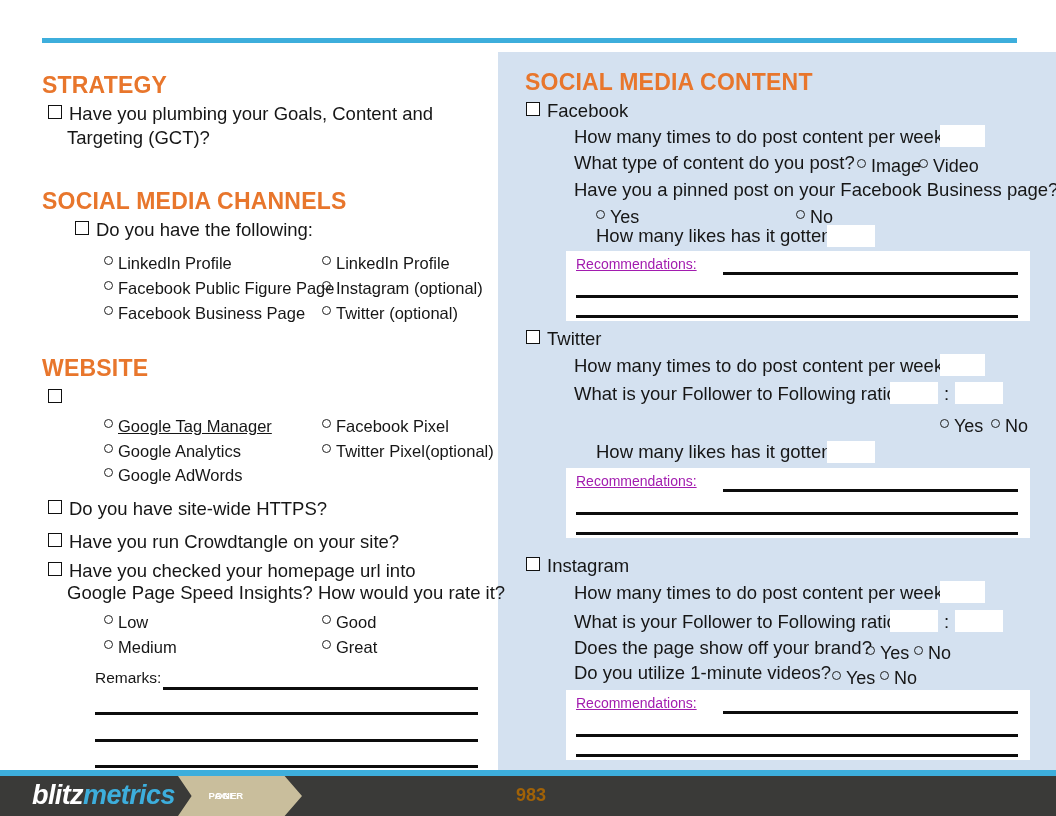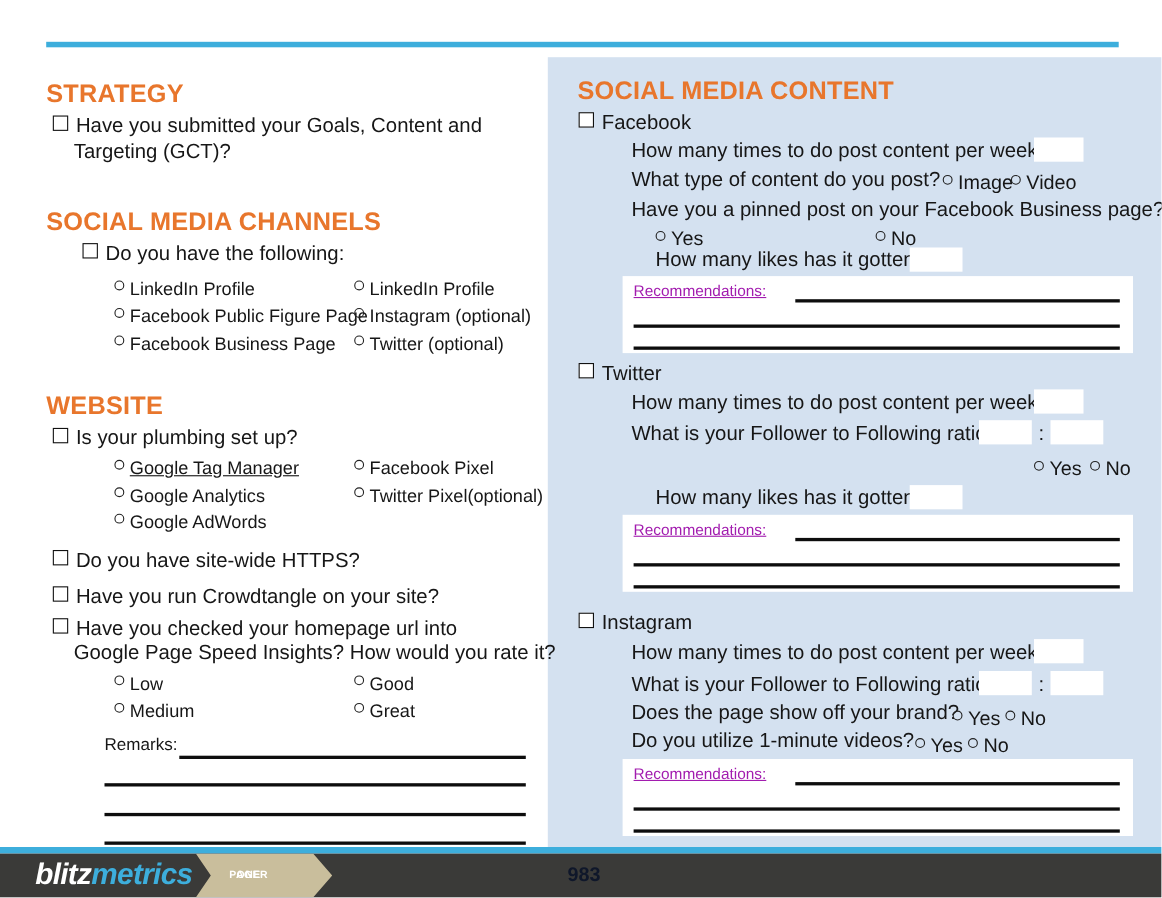--- a/index.html
+++ b/index.html
@@ -94,36 +94,36 @@
     background:#C9BE9C;
     clip-path:polygon(0 0,86% 0,100% 50%,86% 100%,0 100%,11% 50%);
   }
   .chev span{
     position:absolute;left:0;right:14px;top:7px;
     text-align:center;color:#ffffff;font-size:9.5px;font-weight:bold;
     line-height:12px;letter-spacing:.4px;
   }
   .pagenum{
     position:absolute;left:516px;top:785px;
-    color:#0f172a;font-size:18px;font-weight:bold;
+    color:#a16207;font-size:18px;font-weight:bold;
   }
 </style>
 </head>
 <body>
 
 <div class="page">
 
   <div class="hdr-rule"></div>
 
   <div class="panel"></div>
 
   <div class="sec-head" style="left:42px;top:72px;">STRATEGY</div>
 
   <div class="q" style="left:48px;top:103px;">
-    <span class="cbx"></span><span>Have you submitted your Goals, Content and</span>
+    <span class="cbx"></span><span>Have you plumbing your Goals, Content and</span>
   </div>
   <div class="q" style="left:67px;top:127px;text-align:right;">Targeting (GCT)?</div>
 
   <div class="sec-head" style="left:42px;top:188px;">SOCIAL MEDIA CHANNELS</div>
 
   <div class="q" style="left:48px;top:219px;padding-left:27px;">
     <span class="cbx"></span><span>Do you have the following:</span>
   </div>
 
   <div class="sub" style="left:104px;top:254px;">
@@ -142,21 +142,21 @@
   <div class="sub" style="left:322px;top:279px;">
     <span class="rad"></span><span>Instagram (optional)</span>
   </div>
   <div class="sub" style="left:322px;top:304px;">
     <span class="rad"></span><span>Twitter (optional)</span>
   </div>
 
   <div class="sec-head" style="left:42px;top:355px;">WEBSITE</div>
 
   <div class="q" style="left:48px;top:387px;">
-    <span class="cbx"></span><span>Is your plumbing set up?</span>
+    <span class="cbx"></span>
   </div>
 
   <div class="sub" style="left:104px;top:417px;text-decoration:underline;">
     <span class="rad"></span><span>Google Tag Manager</span>
   </div>
   <div class="sub" style="left:104px;top:442px;">
     <span class="rad"></span><span>Google Analytics</span>
   </div>
   <div class="sub" style="left:104px;top:466px;">
     <span class="rad"></span><span>Google AdWords</span>

